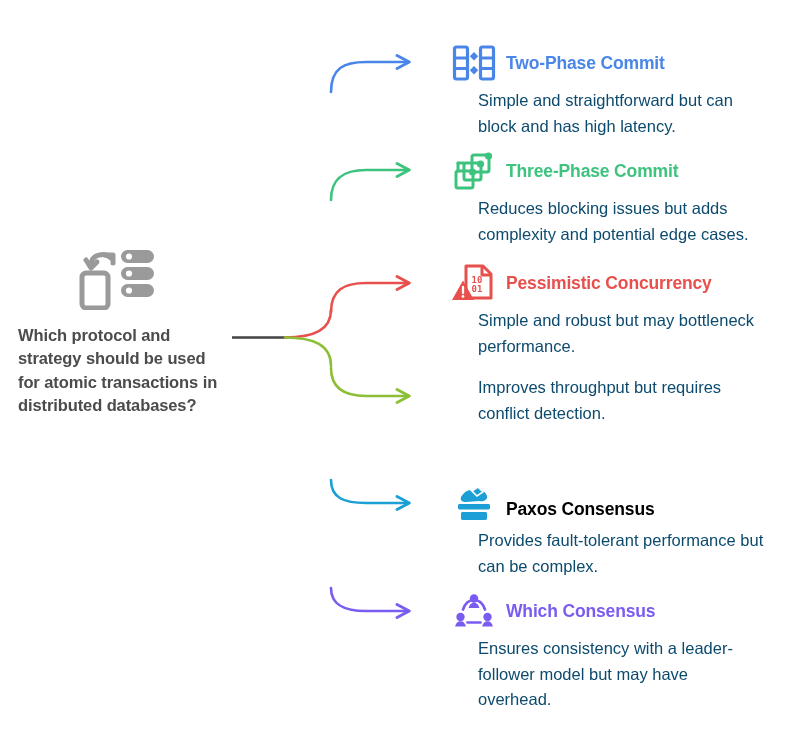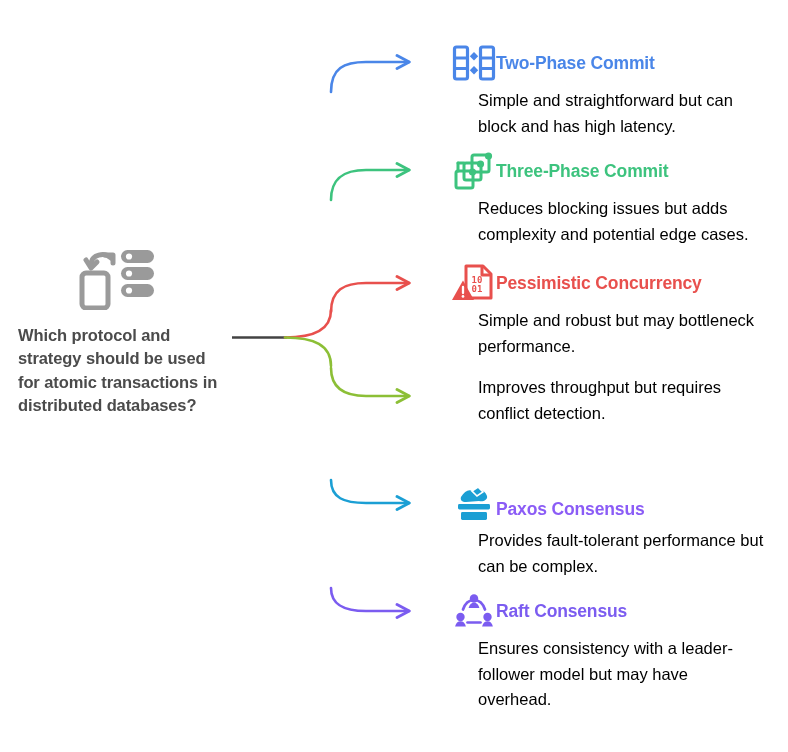--- a/index.html
+++ b/index.html
@@ -52,41 +52,42 @@
 
   
   .branch {
     position: absolute;
     left: 424px;
     width: 348px;
   }
   .branch-head {
     display: flex;
     align-items: center;
+    gap: 10px;
     height: 46px;
     padding-left: 28px;
   }
   .branch-icon {
     width: 44px;
     height: 44px;
     flex: 0 0 44px;
     display: block;
   }
   .branch-title {
     font-size: 17.5px;
     font-weight: bold;
     letter-spacing: -0.15px;
     white-space: nowrap;
   }
   .branch-desc {
     margin-left: 54px;
     margin-top: 2px;
     font-size: 16.5px;
     line-height: 1.55;
-    color: #000000;
+    color: #0c4a6e;
     max-width: 286px;
   }
 </style>
 </head>
 <body>
 
 <div id="canvas">
 
   <svg id="connectors" viewBox="0 0 788 752" xmlns="http://www.w3.org/2000/svg">
     <defs>
@@ -232,38 +233,38 @@
   <div class="branch" style="top:480px;">
     <div class="branch-head">
       <span class="branch-icon">
         <svg viewBox="0 0 44 44" width="44" height="44" xmlns="http://www.w3.org/2000/svg">
           <path d="M9,16 C13,9 19,7 22,12 C25,7 33,8 35,15 C36,19 31,21 27,20 L14,21 C10,21 8,19 9,16 Z" fill="#1b9fd4"></path>
           <path d="M20,10 L26,6 L31,11 L25,15 Z" fill="#1b9fd4" stroke="#ffffff" stroke-width="1.6"></path>
           <rect x="6" y="23" width="32" height="5.5" rx="1.4" fill="#1b9fd4"></rect>
           <rect x="9" y="31" width="26" height="8" rx="1.4" fill="#1b9fd4"></rect>
         </svg>
       </span>
-      <span class="branch-title" style="color:#8b5cf6;margin-top:13px;">Paxos Consensus</span>
+      <span class="branch-title" style="color:#000000;margin-top:13px;">Paxos Consensus</span>
     </div>
     <div class="branch-desc">Provides fault-tolerant performance but can be complex.</div>
   </div>
 
   <div class="branch" style="top:588px;">
     <div class="branch-head">
       <span class="branch-icon">
         <svg viewBox="0 0 44 44" width="44" height="44" xmlns="http://www.w3.org/2000/svg">
           <circle cx="22" cy="9.5" r="4.2" fill="#7b5cf0"></circle>
           <path d="M16.6,19 C17.4,15.3 19.4,13.7 22,13.7 C24.6,13.7 26.6,15.3 27.4,19 Z" fill="#7b5cf0"></path>
           <circle cx="8.5" cy="28" r="4.2" fill="#7b5cf0"></circle>
           <path d="M3.1,37.5 C3.9,33.8 5.9,32.2 8.5,32.2 C11.1,32.2 13.1,33.8 13.9,37.5 Z" fill="#7b5cf0"></path>
           <circle cx="35.5" cy="28" r="4.2" fill="#7b5cf0"></circle>
           <path d="M30.1,37.5 C30.9,33.8 32.9,32.2 35.5,32.2 C38.1,32.2 40.1,33.8 40.9,37.5 Z" fill="#7b5cf0"></path>
           <path d="M11,20.5 C13,14.5 17,11 22,11" fill="none" stroke="#7b5cf0" stroke-width="2.7" stroke-linecap="round"></path>
           <path d="M33,20.5 C31,14.5 27,11 22,11" fill="none" stroke="#7b5cf0" stroke-width="2.7" stroke-linecap="round"></path>
           <path d="M15.5,33.5 L28.5,33.5" fill="none" stroke="#7b5cf0" stroke-width="2.7" stroke-linecap="round"></path>
         </svg>
       </span>
-      <span class="branch-title" style="color:#7b5cf0;">Raft Consensus</span>
+      <span class="branch-title" style="color:#7b5cf0;">Which Consensus</span>
     </div>
     <div class="branch-desc">Ensures consistency with a leader-follower model but may have overhead.</div>
   </div>
 
 </div>
 
 </body></html>

